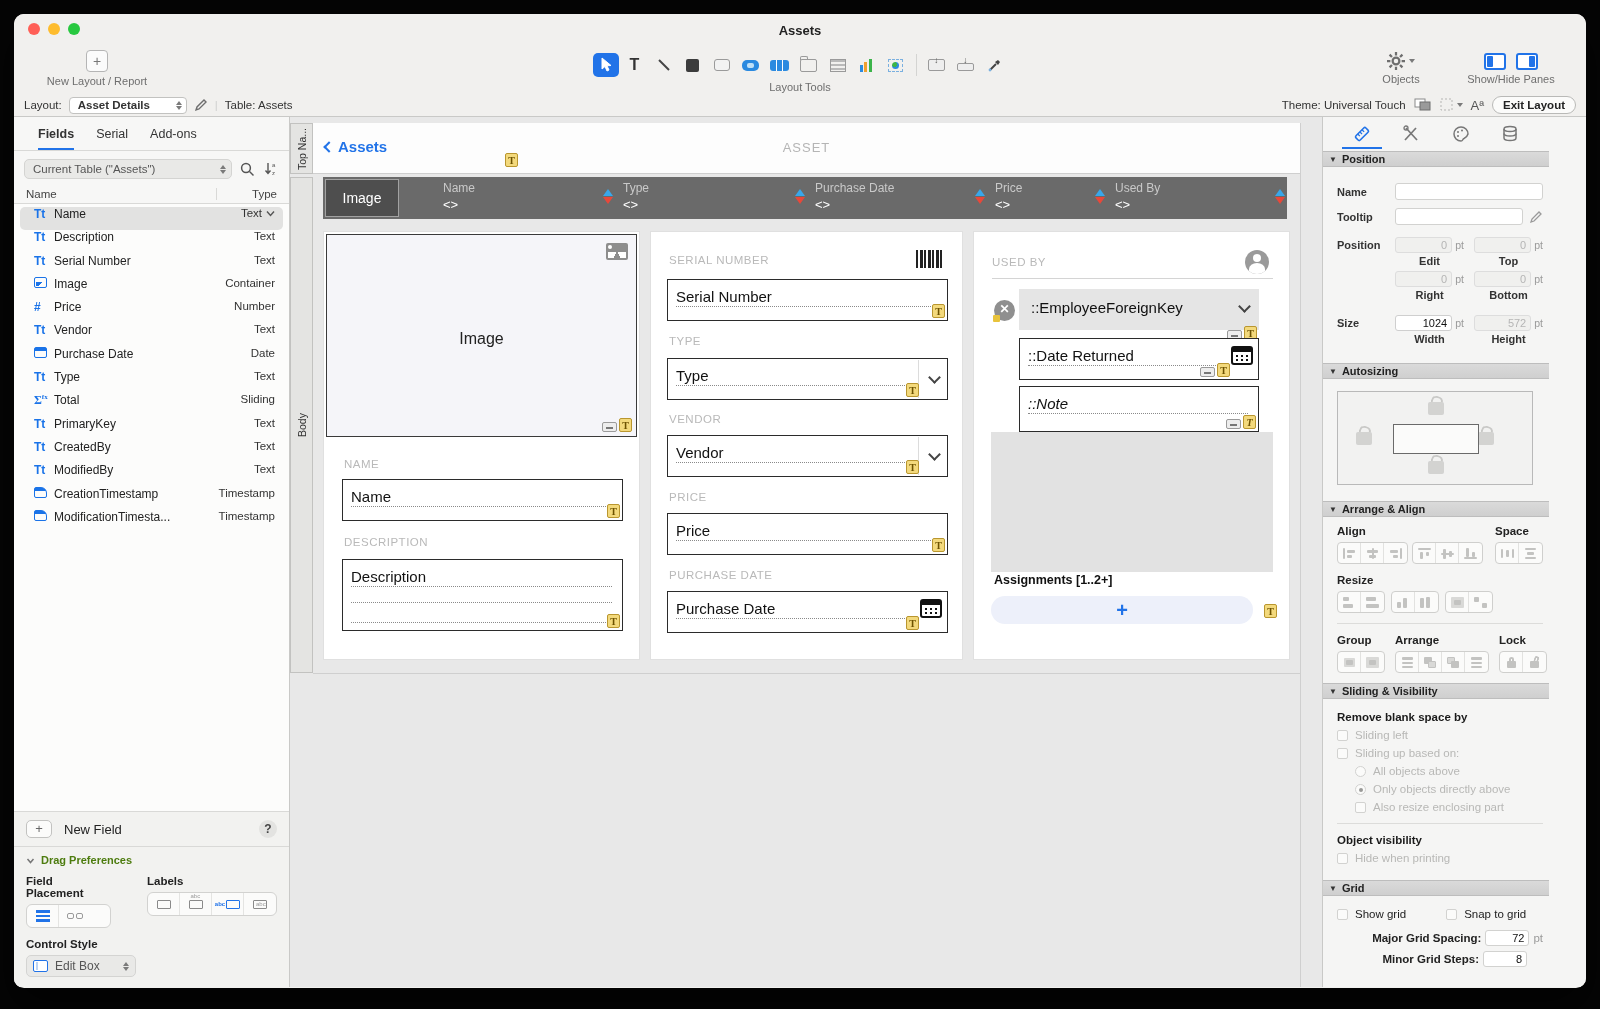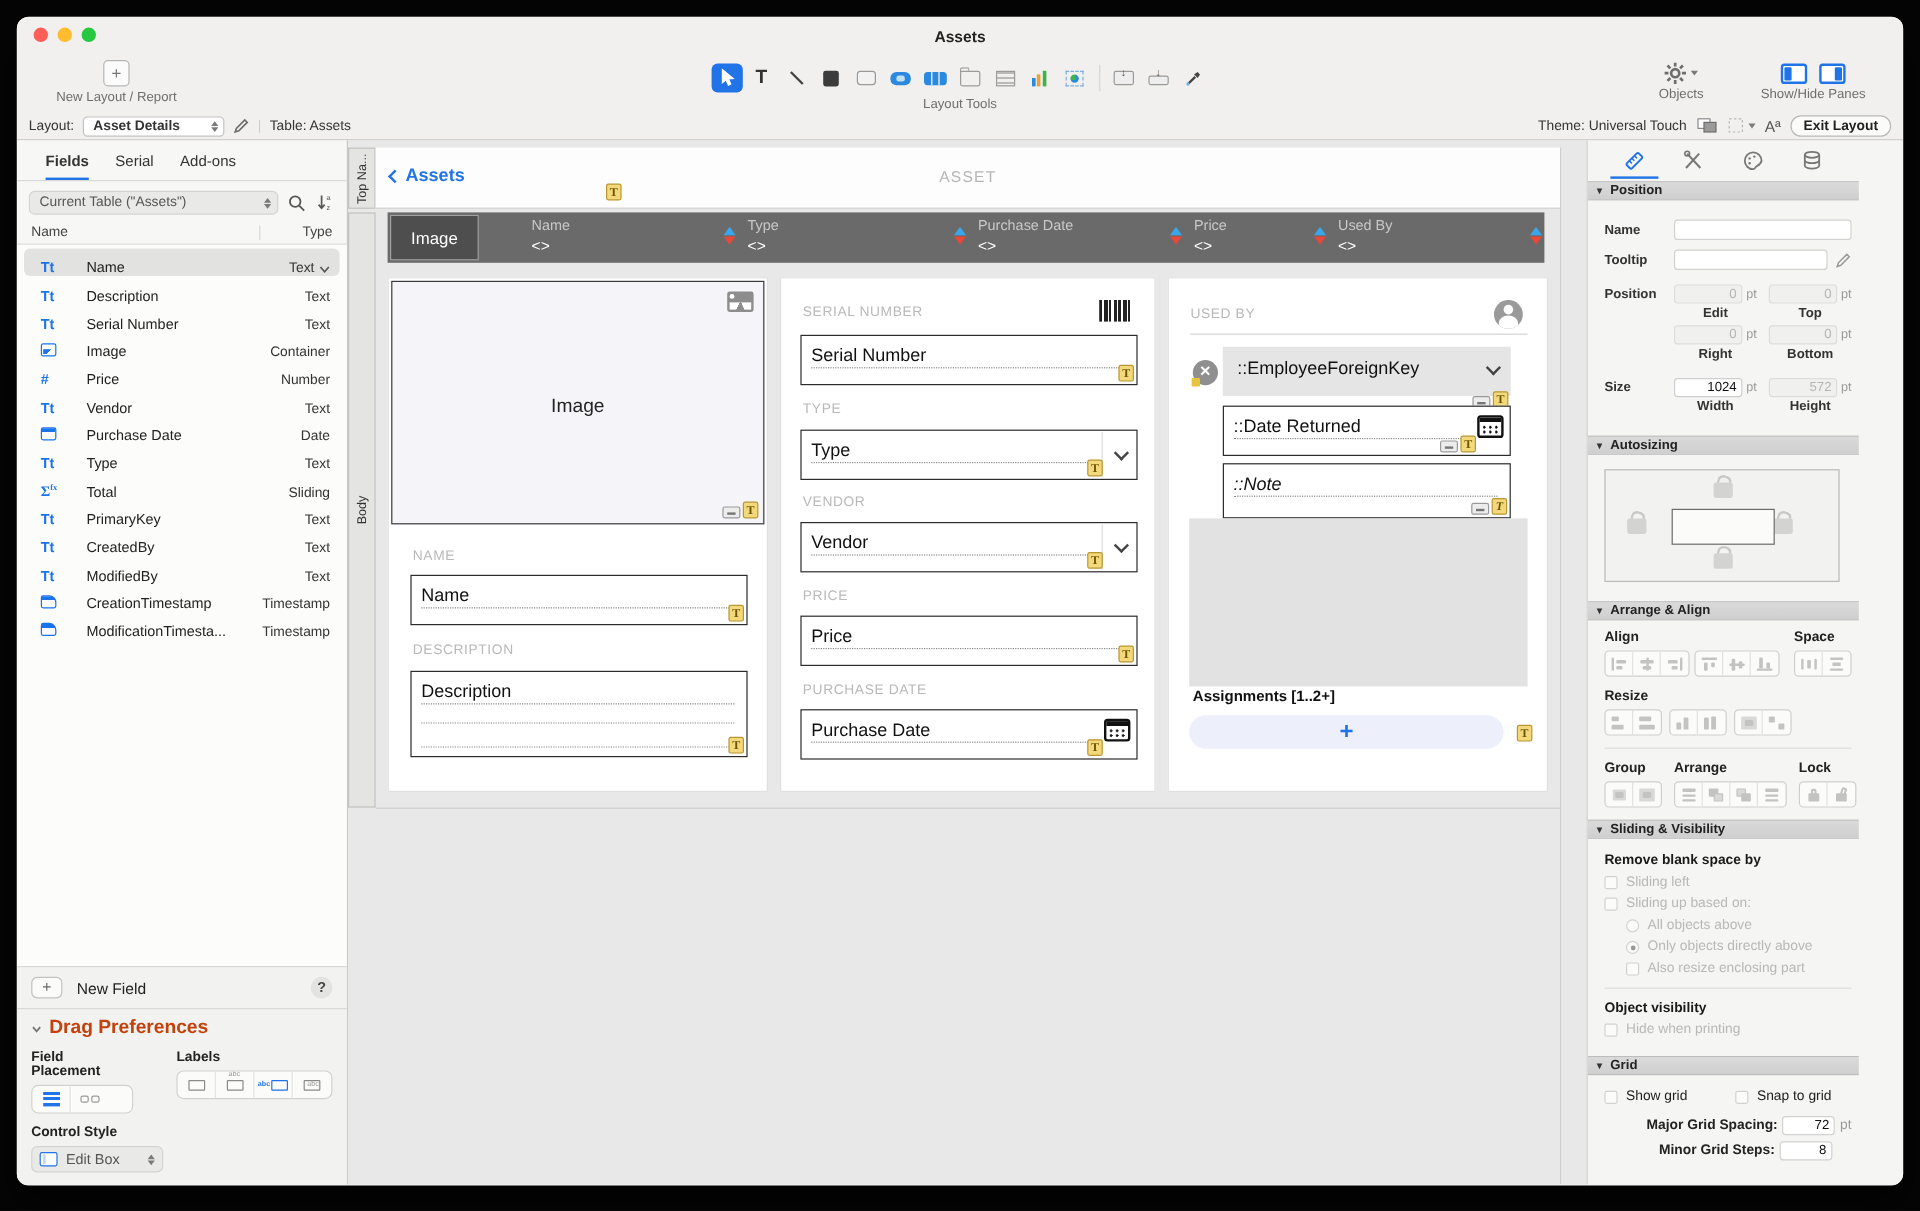--- a/index.html
+++ b/index.html
@@ -53,37 +53,37 @@
   .sidebar { width:276px; background:#f7f7f6; border-right:1px solid #c9c9c7; display:flex; flex-direction:column; }
   .sb-tabs { display:flex; gap:22px; padding:10px 0 0 24px; font-size:12.5px; color:#333; border-bottom:1px solid #d9d9d7; }
   .sb-tab { padding-bottom:7px; }
   .sb-tab.active { font-weight:bold; border-bottom:2px solid #2173e8; }
   .sb-search { display:flex; align-items:center; gap:8px; padding:8px 10px 6px 10px; }
   .table-select { flex:1; background:#e9e9e7; border:1px solid #d4d4d2; border-radius:5px; height:20px;
     display:flex; align-items:center; justify-content:space-between; padding:0 5px 0 8px; font-size:11.5px; color:#555; }
   .sb-cols { display:flex; font-size:11.5px; color:#444; border-bottom:1px solid #d9d9d7; padding:3px 12px; }
   .sb-cols .c1 { flex:1; border-right:1px solid #d9d9d7; } .sb-cols .c2 { width:60px; text-align:right; }
   .field-list { flex:1; background:#fcfcfb; overflow:hidden; padding:3px 6px; }
-  .frow { display:flex; align-items:flex-end; height:23.3px; border-radius:5px; padding:0 8px 0 14px; font-size:12px; color:#222;gap:18px; }
+  .frow { display:flex; align-items:flex-start; height:23.3px; border-radius:5px; padding:0 8px 0 14px; font-size:12px; color:#222; }
   .frow.sel { background:#e2e2e1; }
   .ficon { width:20px; color:#1a73e8; font-weight:bold; font-size:12px; flex-shrink:0; }
   .fname { flex:1; white-space:nowrap; overflow:hidden; text-overflow:ellipsis; }
   .ftype { color:#333; font-size:11.5px; display:flex; align-items:center; gap:4px; }
   .icbox { display:inline-block; width:13px; height:11px; border:1.5px solid #1a73e8; border-radius:2px; position:relative; }
   .icbox.img::after{ content:""; position:absolute; left:1px; right:1px; bottom:1px; height:4px;
     background:linear-gradient(135deg,#1a73e8 50%,transparent 50%); }
   .icbox.cal { background:linear-gradient(#1a73e8 3px, transparent 3px); }
   .sb-bottom { border-top:1px solid #d9d9d7; background:#f2f2f0; }
   .newfield { display:flex; align-items:center; gap:12px; padding:8px 12px; font-size:13px; color:#222; }
   .nf-btn { width:26px; height:18px; border:1px solid #c2c2c0; border-radius:5px; background:#fbfbfa; color:#666;
     font-size:13px; line-height:16px; }
   .help-btn { margin-left:auto; width:18px; height:18px; border-radius:50%; background:#e3e3e1; border:none;
     color:#444; font-size:12px; font-weight:bold; }
   .dragprefs { border-top:1px solid #d9d9d7; padding:7px 12px 10px 12px; }
-  .dp-title { font-size:16px; font-weight:bold; color:#c2410c; display:flex; gap:6px; align-items:center; }
+  .dp-title { font-size:11px; font-weight:bold; color:#4d7c0f; display:flex; gap:6px; align-items:center; }
   .dp-row { display:flex; gap:36px; margin-top:9px; }
   .dp-h { font-size:11.5px; font-weight:bold; color:#222; margin-bottom:5px; }
   .seg { display:flex; border:1px solid #d2d2d0; border-radius:6px; background:#fbfbfa; overflow:hidden; }
   .seg button { border:none; background:transparent; width:32px; height:22px; display:flex; align-items:center;
     justify-content:center; border-right:1px solid #e4e4e2; } .seg button:last-child{border-right:none;}
   .bars3 { width:14px; height:12px; background:linear-gradient(#2173e8 2.5px,transparent 2.5px,transparent 4.5px,#2173e8 4.5px,#2173e8 7px,transparent 7px, transparent 9px,#2173e8 9px); }
   .pills2 { width:16px; height:6px; display:flex; gap:2px; } .pills2 i{flex:1; border:1.5px solid #9a9a9a; border-radius:2px;}
   .lbx { width:14px; height:9px; border:1.5px solid #8a8a8a; border-radius:1px; position:relative;}
   .lbx.top::before { content:"abc"; position:absolute; top:-8px; left:1px; font-size:6px; color:#9a9a9a; }
   .lbx.leftsel { border-color:#2173e8; } 

